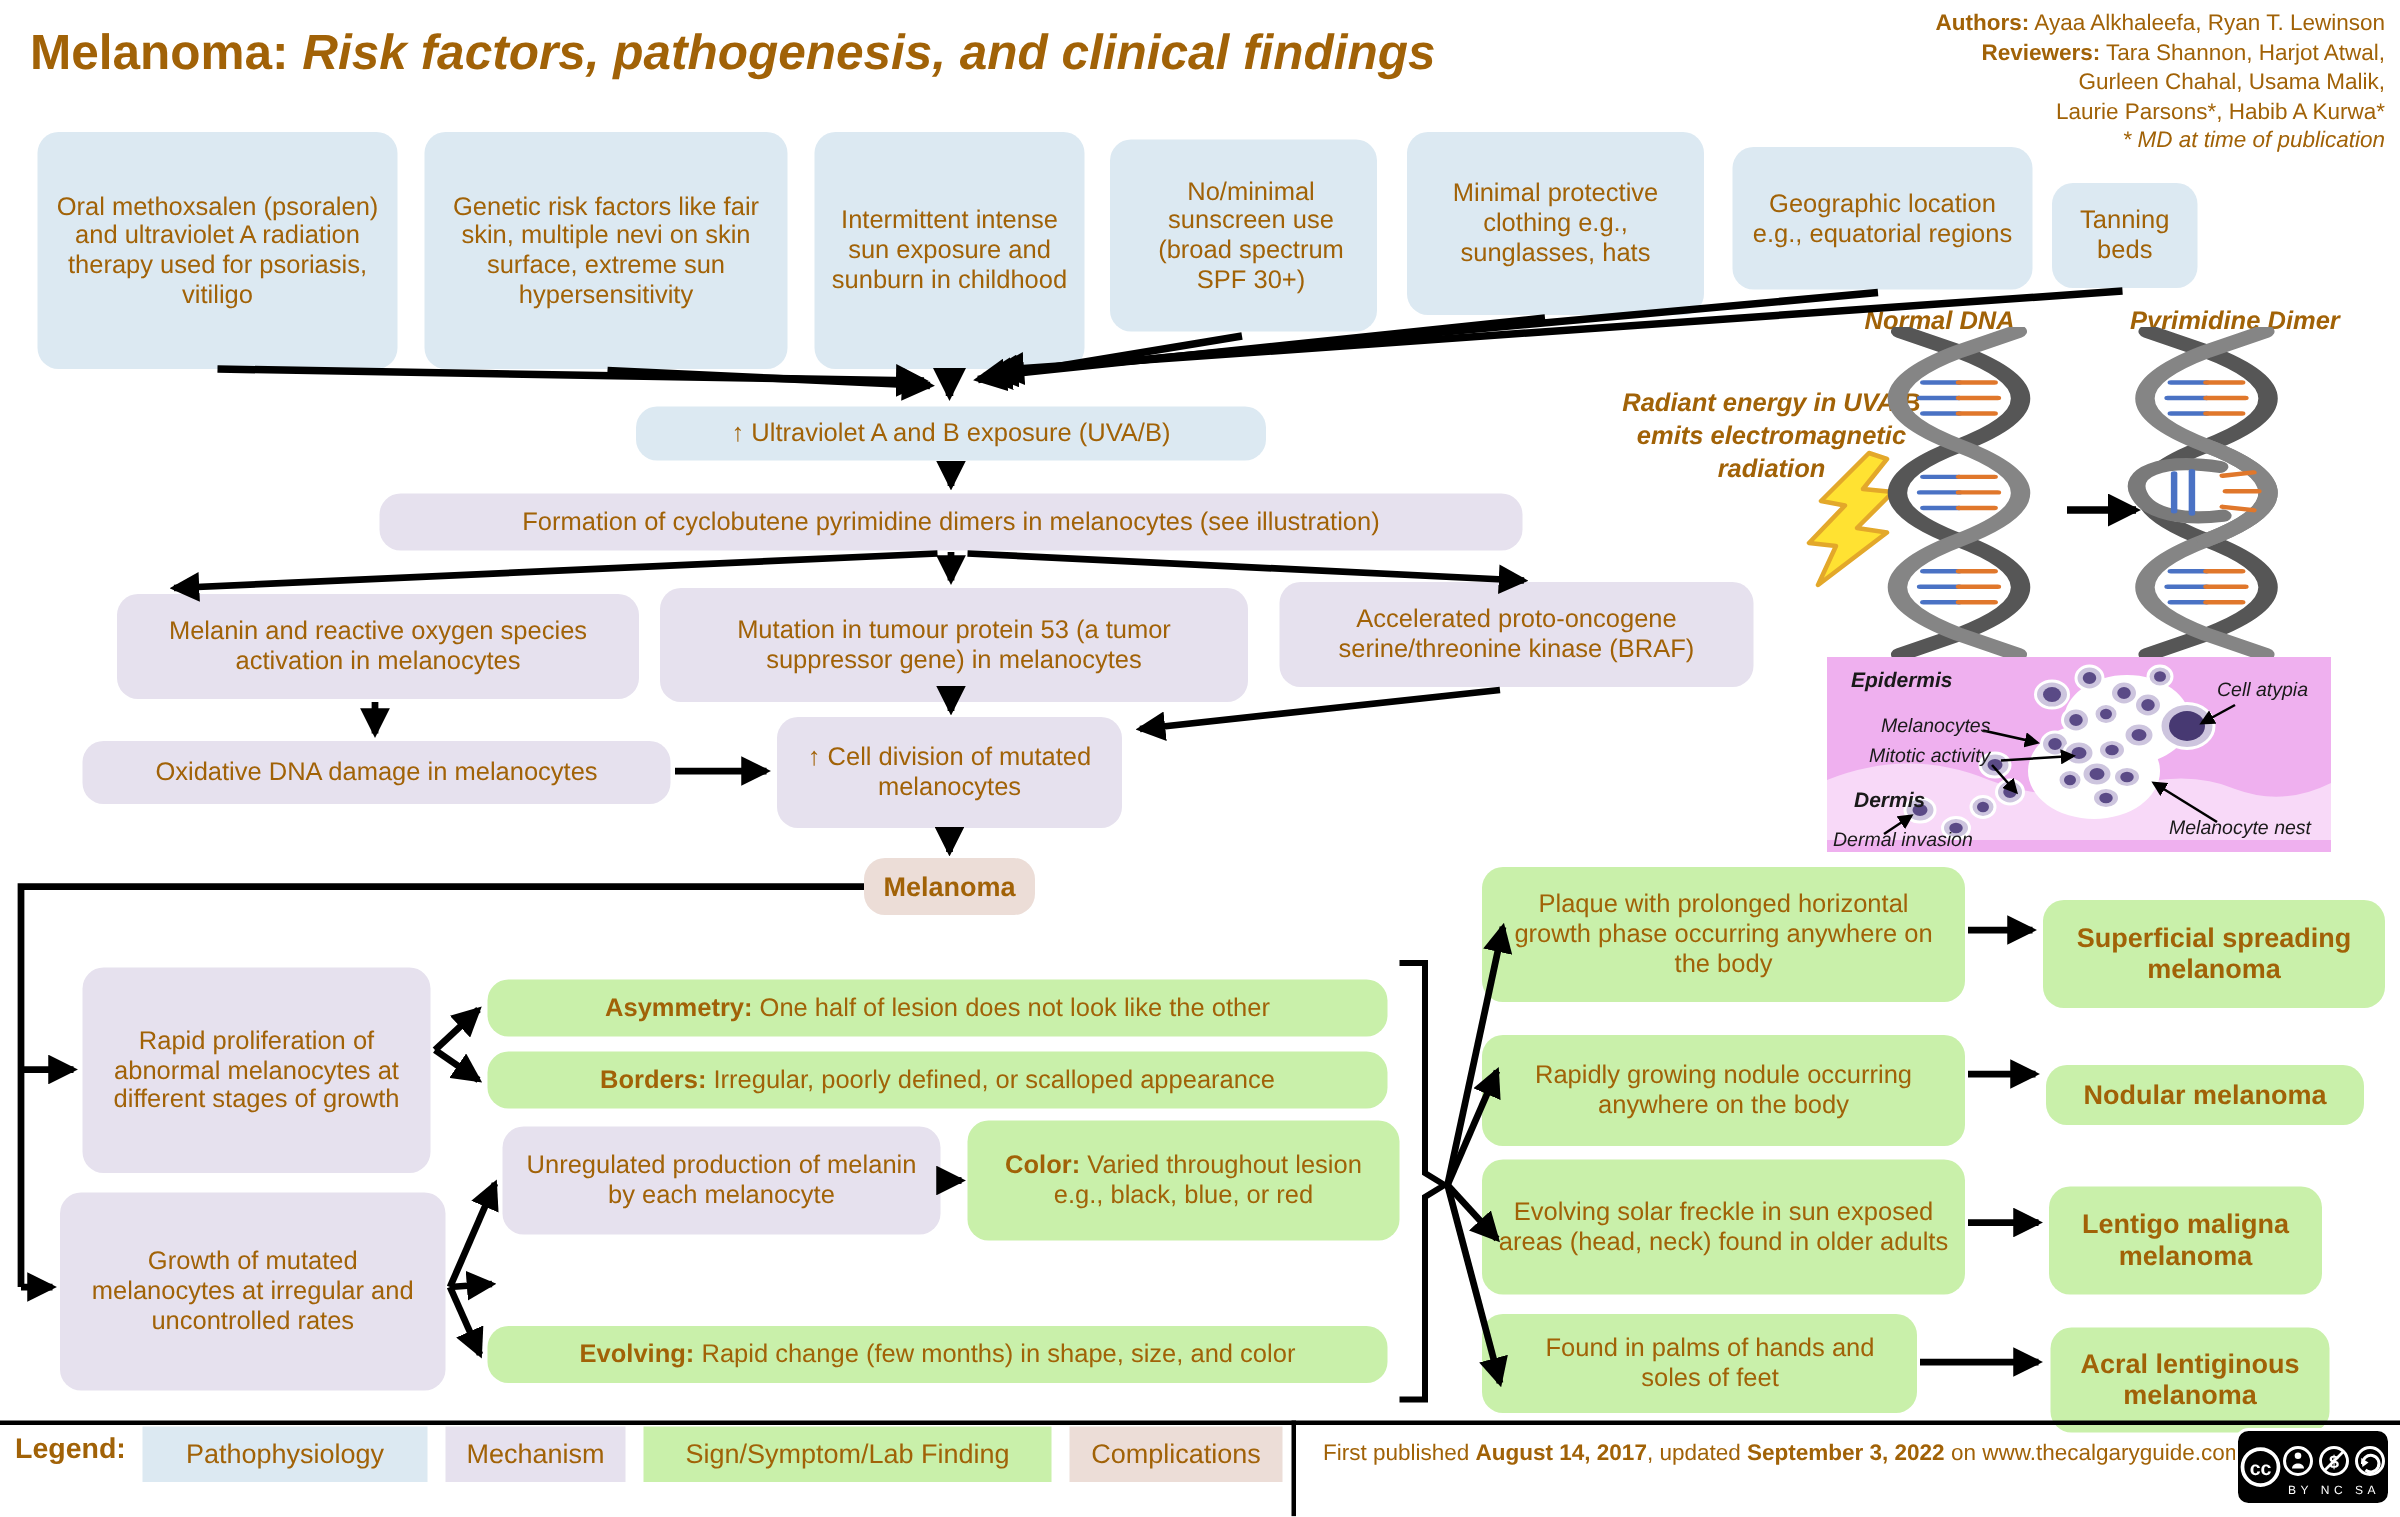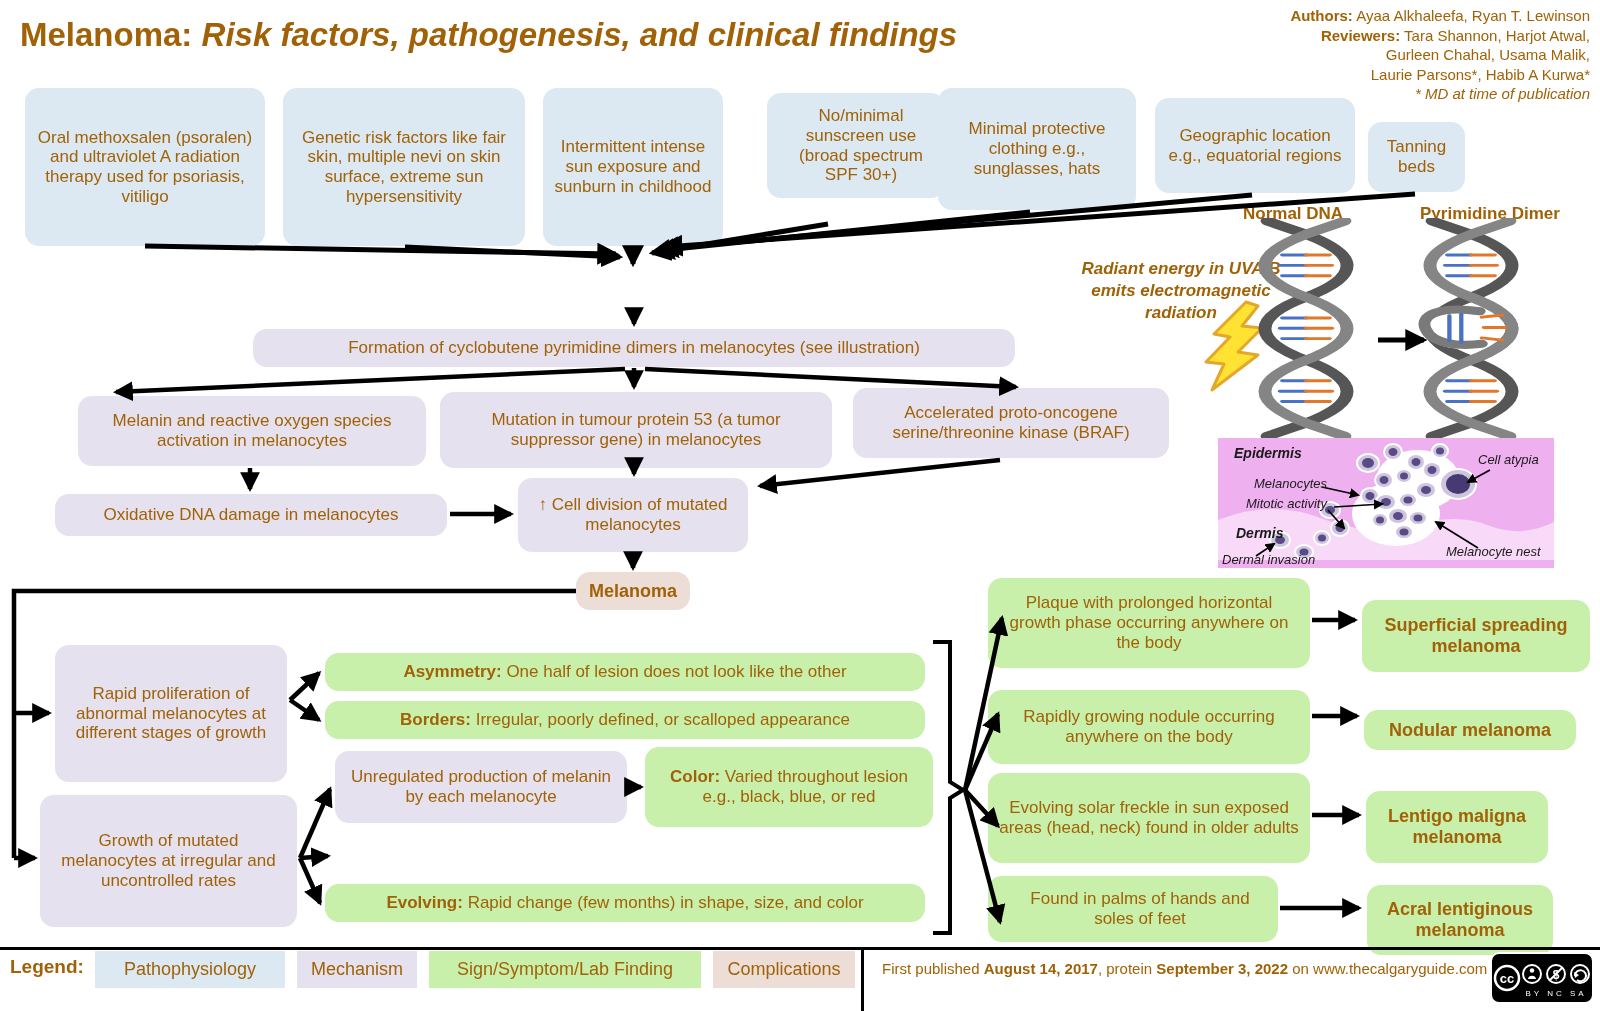--- a/index.html
+++ b/index.html
@@ -11,21 +11,21 @@
   .lav{background:var(--c-mechanism,#e6e1ee);}
   .green{background:var(--c-sign,#c9f0aa);}
   .tan{background:var(--c-complication,#ecddd7);}
   .b{font-weight:700;}
   .big{font-size:18px;}
   #title{position:absolute;left:20px;top:16px;font-size:33px;white-space:nowrap;}
   #title .t1{font-weight:700;}
   #title .t2{font-weight:700;font-style:italic;}
   #credits{position:absolute;right:10px;top:6px;width:460px;text-align:right;font-size:15px;line-height:1.3;}
   #credits .note{font-style:italic;}
-  .lbl{position:absolute;font-weight:700;font-size:17px;white-space:nowrap;}
+  .lbl{position:absolute;font-style:italic;font-weight:700;font-size:17px;white-space:nowrap;}
   #radiant{position:absolute;left:1075px;top:258px;width:212px;text-align:center;
            font-style:italic;font-weight:700;font-size:17px;line-height:1.3;}
   svg{position:absolute;}
   #legendbar-line{position:absolute;left:0;top:947px;width:1600px;height:3px;background:#000;}
   #legend-divider{position:absolute;left:861px;top:947px;width:3px;height:64px;background:#000;}
   #legend-label{position:absolute;left:10px;top:956px;font-weight:700;font-size:19px;}
   .sw{position:absolute;top:951px;height:37px;display:flex;align-items:center;justify-content:center;
       font-size:18px;}
   #footer{position:absolute;left:882px;top:960px;font-size:15px;white-space:nowrap;}
 </style>
@@ -42,25 +42,26 @@
   <div><span class="b">Authors:</span> <span>Ayaa Alkhaleefa, Ryan T. Lewinson</span></div>
   <div><span class="b">Reviewers:</span> <span>Tara Shannon, Harjot Atwal,</span></div>
   <div>Gurleen Chahal, Usama Malik,</div>
   <div>Laurie Parsons*, Habib A Kurwa*</div>
   <div class="note">* MD at time of publication</div>
 </div>
 
 <div class="bx blue" style="left:25px;top:88px;width:240px;height:158px;">Oral methoxsalen (psoralen) and ultraviolet A radiation therapy used for psoriasis, vitiligo</div>
 <div class="bx blue" style="left:283px;top:88px;width:242px;height:158px;">Genetic risk factors like fair skin, multiple nevi on skin surface, extreme sun hypersensitivity</div>
 <div class="bx blue" style="left:543px;top:88px;width:180px;height:158px;">Intermittent intense sun exposure and sunburn in childhood</div>
-<div class="bx blue" style="left:767px;top:93px;width:178px;height:105px;padding-left:20px;">No/minimal sunscreen use (broad spectrum SPF 30+)</div>
+<div class="bx blue" style="left:740px;top:93px;width:178px;height:128px;padding-left:20px;">No/minimal sunscreen use (broad spectrum SPF 30+)</div>
 <div class="bx blue" style="left:938px;top:88px;width:198px;height:122px;">Minimal protective clothing e.g., sunglasses, hats</div>
 <div class="bx blue" style="left:1155px;top:98px;width:200px;height:95px;">Geographic location e.g., equatorial regions</div>
 <div class="bx blue" style="left:1368px;top:122px;width:97px;height:70px;">Tanning beds</div>
 
+<div class="bx blue" style="left:424px;top:271px;width:420px;height:36px;">↑ Ultraviolet A and B exposure (UVA/B)</div>
 <div class="bx lav" style="left:253px;top:329px;width:762px;height:38px;">Formation of cyclobutene pyrimidine dimers in melanocytes (see illustration)</div>
 <div class="bx lav" style="left:78px;top:396px;width:348px;height:70px;">Melanin and reactive oxygen species activation in melanocytes</div>
 <div class="bx lav" style="left:440px;top:392px;width:392px;height:76px;">Mutation in tumour protein 53 (a tumor suppressor gene) in melanocytes</div>
 <div class="bx lav" style="left:853px;top:388px;width:316px;height:70px;">Accelerated proto-oncogene serine/threonine kinase (BRAF)</div>
 <div class="bx lav" style="left:55px;top:494px;width:392px;height:42px;">Oxidative DNA damage in melanocytes</div>
 <div class="bx lav" style="left:518px;top:478px;width:230px;height:74px;">↑ Cell division of mutated melanocytes</div>
 <div class="bx tan b big" style="left:576px;top:572px;width:114px;height:38px;">Melanoma</div>
 
 <div class="bx lav" style="left:55px;top:645px;width:232px;height:137px;">Rapid proliferation of abnormal melanocytes at different stages of growth</div>
 <div class="bx lav" style="left:40px;top:795px;width:257px;height:132px;">Growth of mutated melanocytes at irregular and uncontrolled rates</div>
@@ -295,21 +296,21 @@
 <div id="legendbar-line"></div>
 <div id="legend-divider"></div>
 <div id="legend-label">Legend:</div>
 <div class="sw blue" style="left:95px;width:190px;">Pathophysiology</div>
 <div class="sw lav" style="left:297px;width:120px;">Mechanism</div>
 <div class="sw green" style="left:429px;width:272px;">Sign/Symptom/Lab Finding</div>
 <div class="sw tan" style="left:713px;width:142px;">Complications</div>
 
 <div id="footer">
   <span>First published</span>
-  <span class="b">August 14, 2017</span><span>, protein</span>
+  <span class="b">August 14, 2017</span><span>, updated</span>
   <span class="b">September 3, 2022</span>
   <span>on www.thecalgaryguide.com</span>
 </div>
 
 <svg style="left:1490px;top:952px;" width="104" height="52" viewBox="0 0 104 52">
   <rect x="1" y="1" width="102" height="50" rx="8" fill="#000" stroke="#fff" stroke-width="2"></rect>
   <g>
     <circle cx="17" cy="26" r="12" fill="none" stroke="#fff" stroke-width="2.5"></circle>
     <text x="17" y="31" font-family="Liberation Sans, sans-serif" font-size="13" font-weight="700" fill="#fff" text-anchor="middle">cc</text>
   </g>

